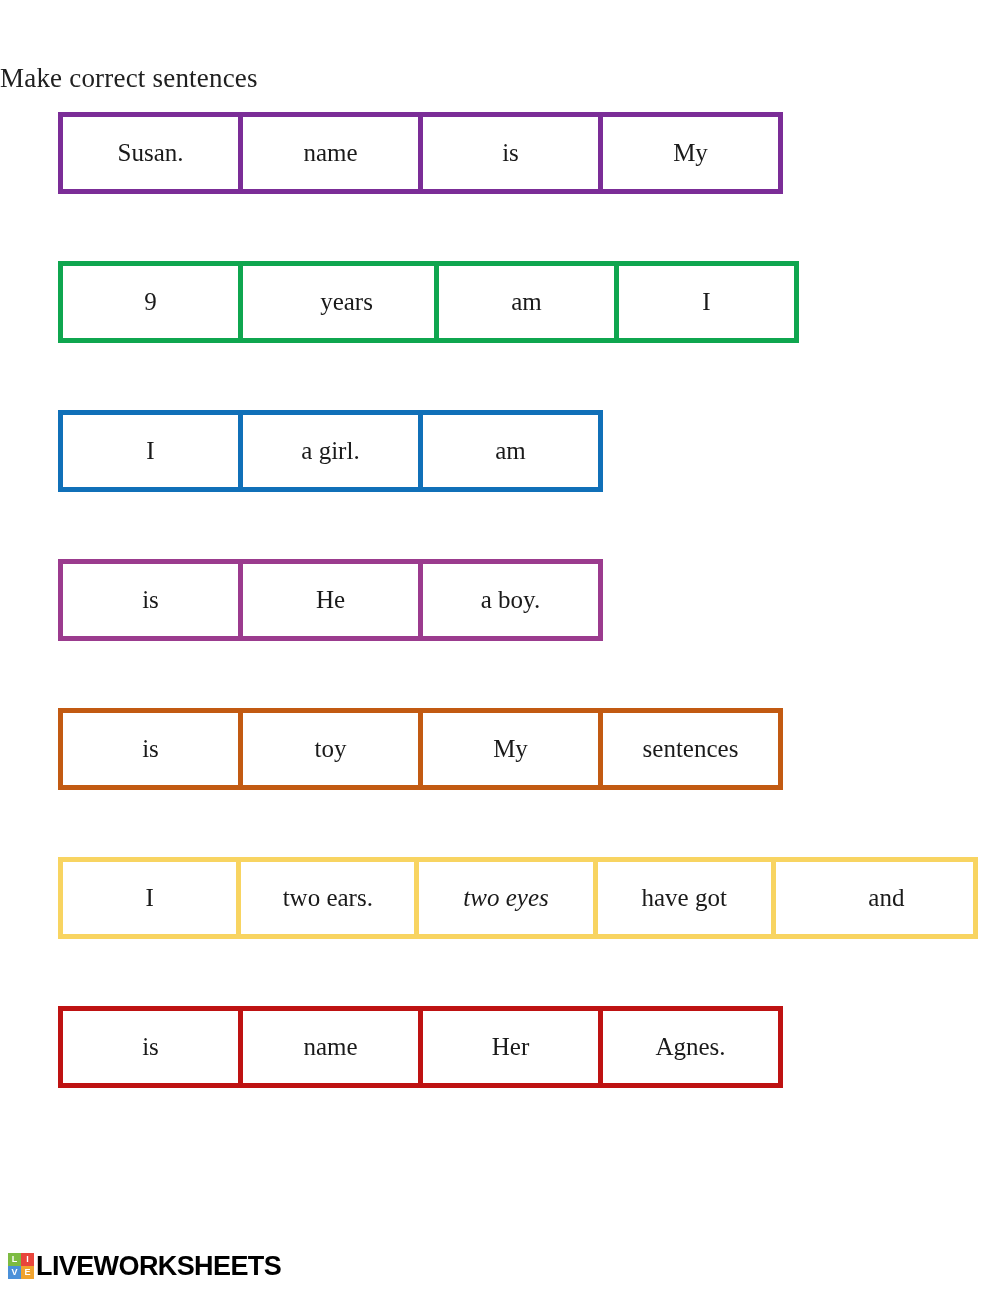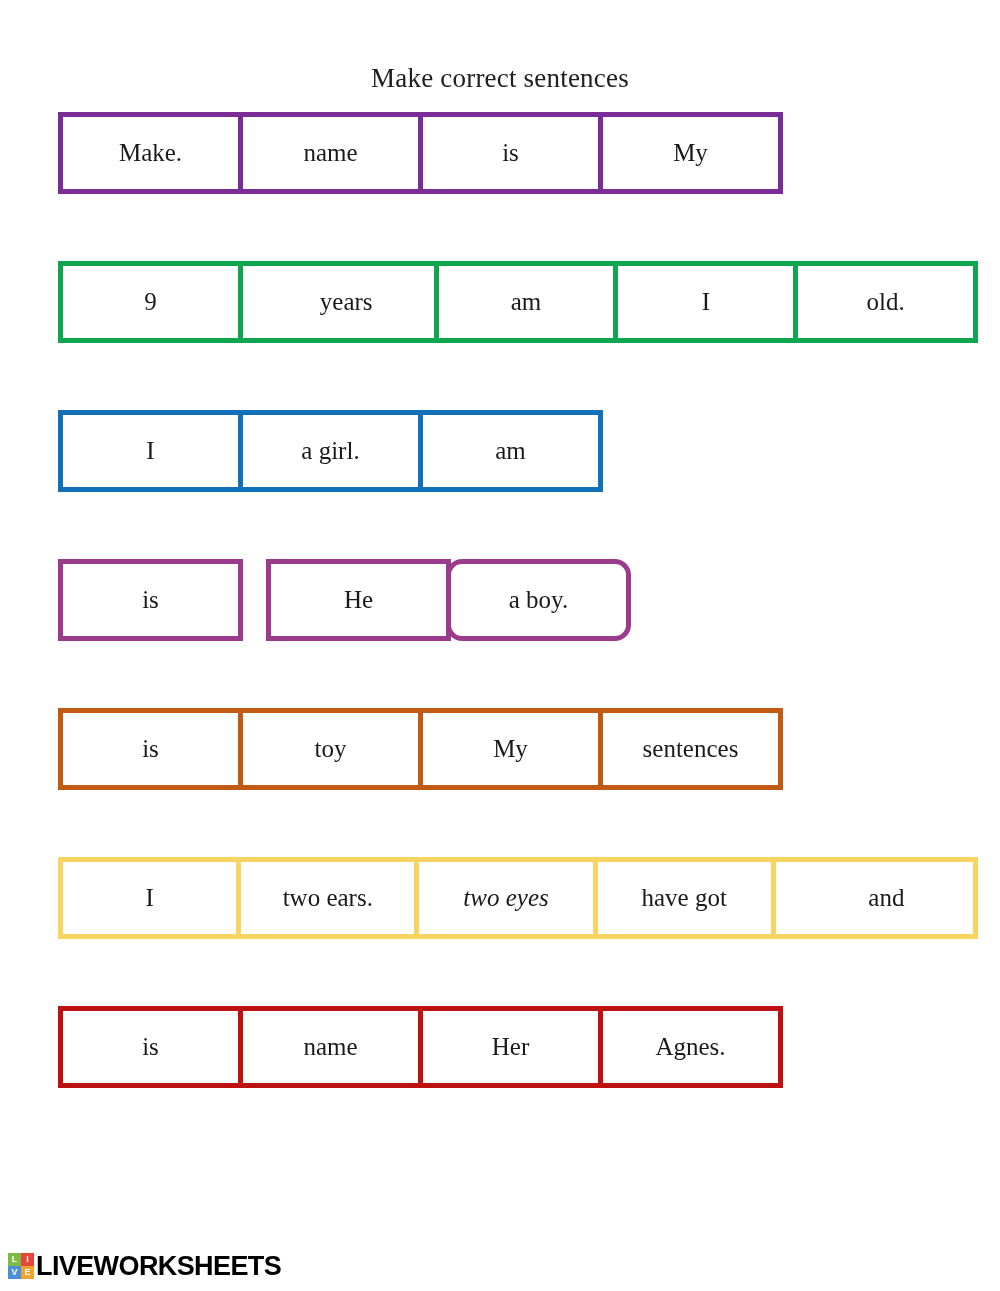--- a/index.html
+++ b/index.html
@@ -23,21 +23,21 @@
     width: 1000px;
     height: 1291px;
     background: #ffffff;
   }
 
   .worksheet-title {
     position: absolute;
     top: 60px;
     left: 0;
     width: 1000px;
-    text-align: center;
+    text-align: left;
     font-size: 27px;
     line-height: 36px;
     color: #202020;
     font-family: "Liberation Serif", "DejaVu Serif", serif;
     letter-spacing: 0.2px;
   }
 
   .rows {
     position: absolute;
     top: 112px;
@@ -117,41 +117,40 @@
 </style>
 </head>
 <body style="background: rgb(255, 255, 255);">
 
 <div class="sheet">
 
   <div class="worksheet-title">Make correct sentences</div>
 
   <div class="rows">
       <div class="sentence-row">
-        <div class="word-box" style="border-color: rgb(123, 45, 151);">Make.</div>
+        <div class="word-box" style="border-color: rgb(123, 45, 151);">Susan.</div>
         <div class="word-box" style="border-color: rgb(123, 45, 151);">name</div>
         <div class="word-box" style="border-color: rgb(123, 45, 151);">is</div>
         <div class="word-box" style="border-color: rgb(123, 45, 151);">My</div>
       </div>
       <div class="sentence-row">
         <div class="word-box" style="border-color: rgb(15, 166, 79);">9</div>
         <div class="word-box" style="border-color: rgb(15, 166, 79); padding-left: 16px;">years</div>
         <div class="word-box" style="border-color: rgb(15, 166, 79);">am</div>
         <div class="word-box" style="border-color: rgb(15, 166, 79);">I</div>
-        <div class="word-box" style="border-color: rgb(15, 166, 79);">old.</div>
       </div>
       <div class="sentence-row">
         <div class="word-box" style="border-color: rgb(16, 112, 184);">I</div>
         <div class="word-box" style="border-color: rgb(16, 112, 184);">a girl.</div>
         <div class="word-box" style="border-color: rgb(16, 112, 184);">am</div>
       </div>
       <div class="sentence-row">
         <div class="word-box" style="border-color: rgb(155, 59, 142);">is</div>
-        <div class="word-box" style="border-color: rgb(155, 59, 142); margin-left: 28px;">He</div>
-        <div class="word-box" style="border-color: rgb(155, 59, 142); border-radius: 16px;">a boy.</div>
+        <div class="word-box" style="border-color: rgb(155, 59, 142);">He</div>
+        <div class="word-box" style="border-color: rgb(155, 59, 142);">a boy.</div>
       </div>
       <div class="sentence-row">
         <div class="word-box" style="border-color: rgb(194, 90, 18);">is</div>
         <div class="word-box" style="border-color: rgb(194, 90, 18); text-align: center;">toy</div>
         <div class="word-box" style="border-color: rgb(194, 90, 18);">My</div>
         <div class="word-box" style="border-color: rgb(194, 90, 18);">sentences</div>
       </div>
       <div class="sentence-row">
         <div class="word-box" style="border-color: rgb(248, 212, 97);">I</div>
         <div class="word-box" style="border-color: rgb(248, 212, 97);">two ears.</div>

